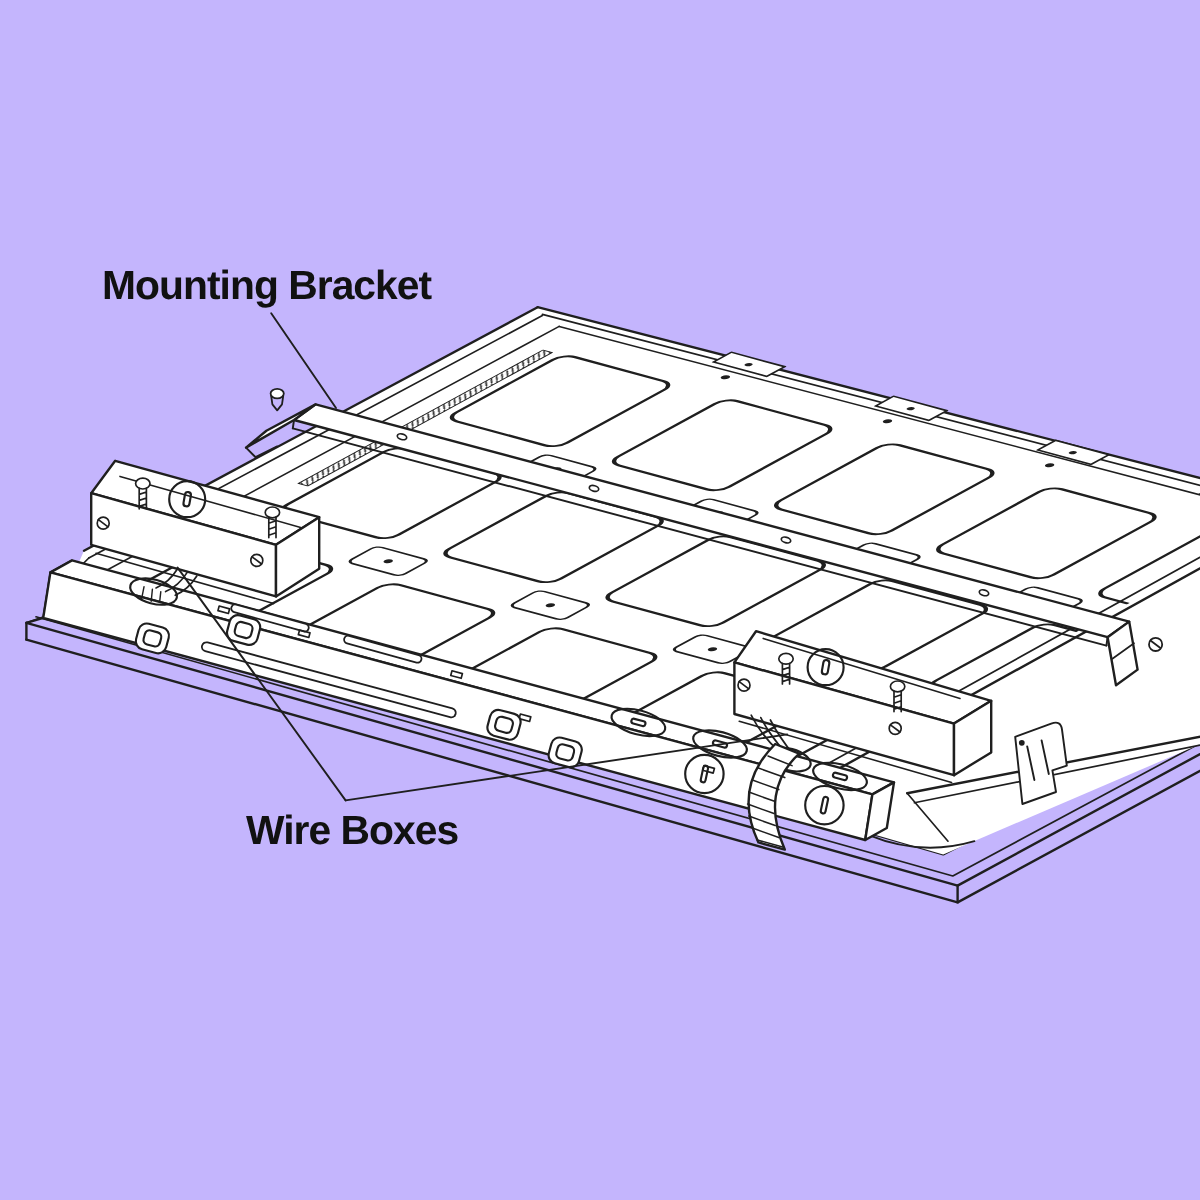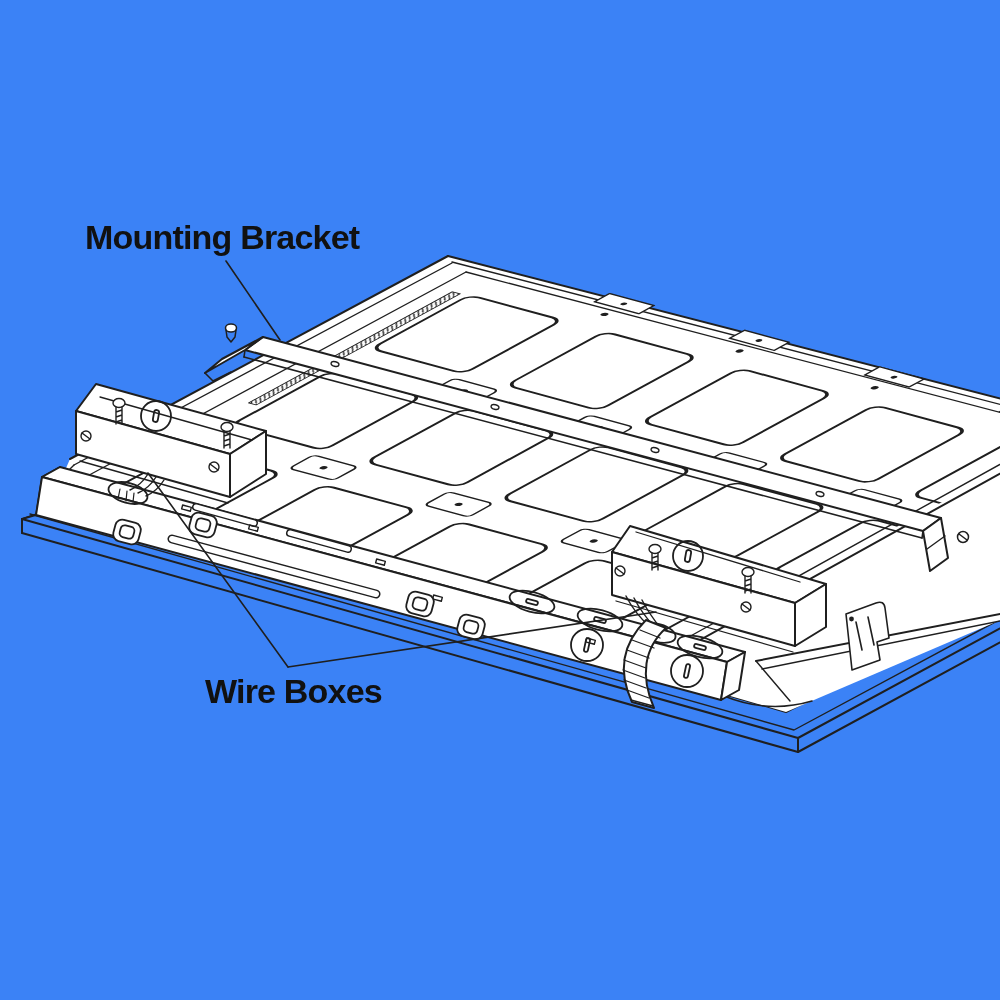--- a/index.html
+++ b/index.html
@@ -1,16 +1,16 @@
 <!DOCTYPE html>
 <html><head>
 <meta charset="utf-8">
 <style>
   html,body{margin:0;padding:0;background:#fff;}
-  .stage{width:1000px;height:1000px;position:relative;background:#3b82f6;overflow:hidden;}
+  .stage{width:1000px;height:1000px;position:relative;background:#c4b5fd;overflow:hidden;}
   svg{display:block;}
   .lbl{font-family:"Liberation Sans",sans-serif;font-weight:700;font-size:34px;letter-spacing:-0.8px;fill:#111;}
 </style>
 </head>
 <body>
 
 <div class="stage">
 <svg width="1000" height="1000" viewBox="0 0 1000 1000">
   <defs>
     <clipPath id="panClip">

